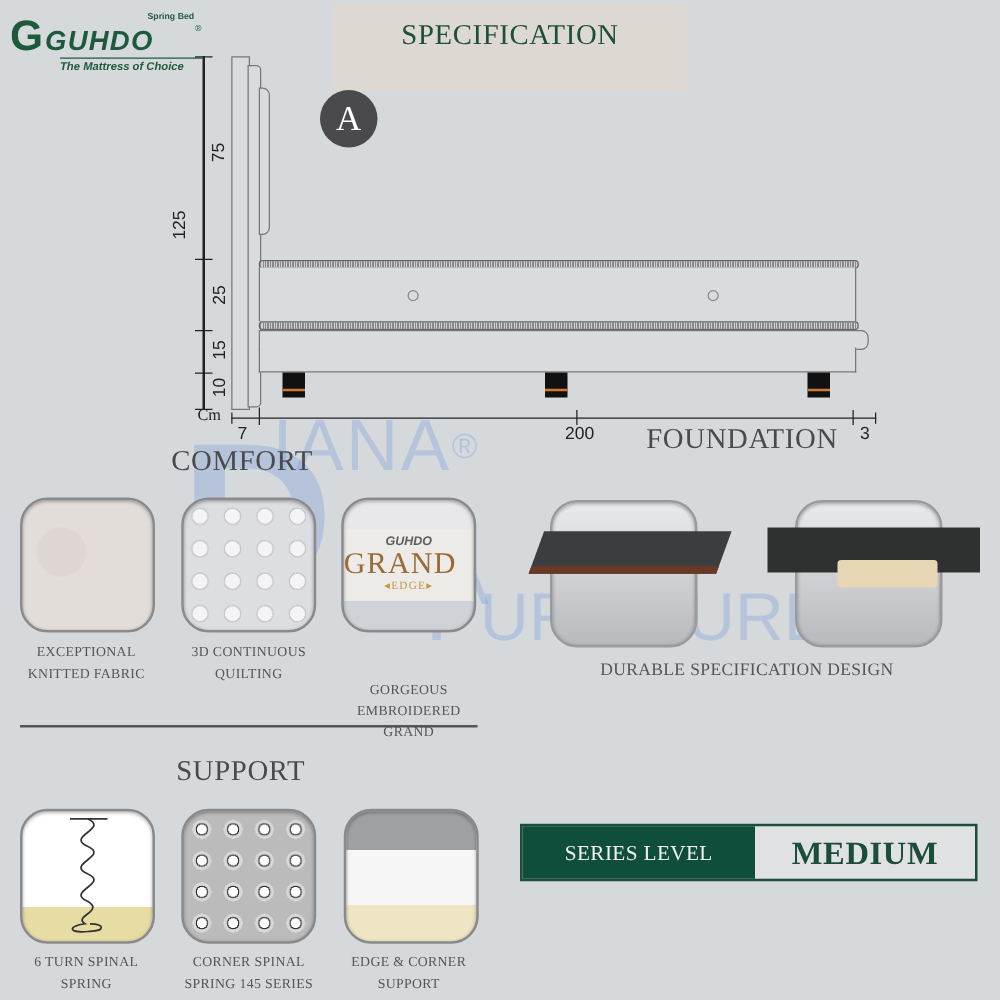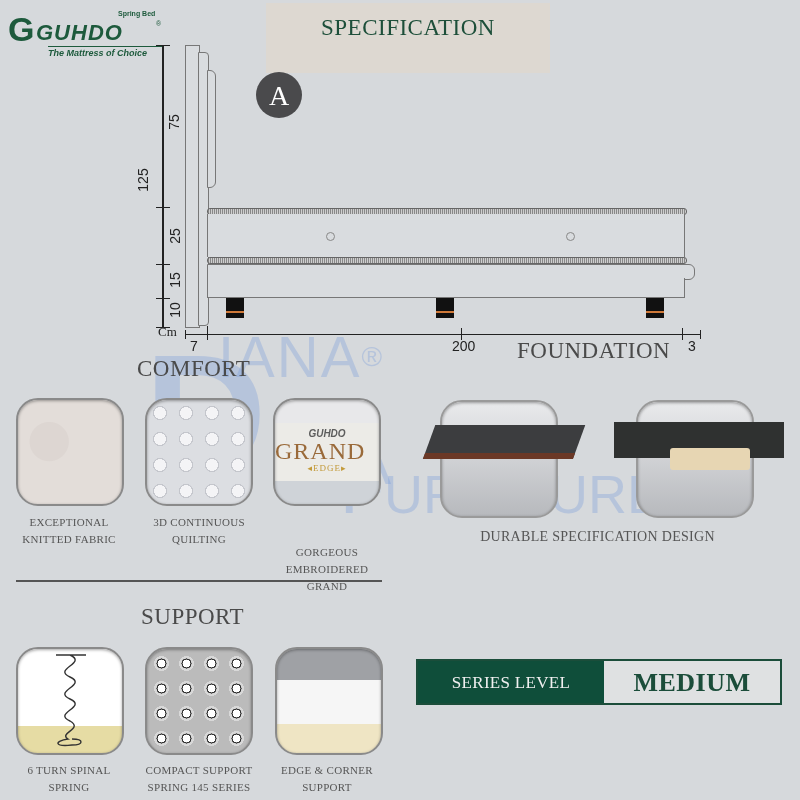--- a/index.html
+++ b/index.html
@@ -184,21 +184,21 @@
     <path d="M38 6 H68 M52 6 C70 14 34 20 52 28 C70 36 34 42 52 50 C70 58 34 64 52 72 C66 80 40 84 50 90 C36 92 36 98 54 96 C66 96 66 90 54 90" fill="none" stroke="#333" stroke-width="1.4"></path>
   </svg>
 </div>
 <div class="abs caption" style="left:0;top:762px;width:138px;">
   <div>6 TURN SPINAL</div>
     <div>SPRING</div>
 </div>
 
 <div class="abs tile t-pocket" style="left:145px;top:647px;"></div>
 <div class="abs caption" style="left:128px;top:762px;width:142px;">
-  <div>COMPACT SUPPORT</div>
+  <div>CORNER SPINAL</div>
     <div>SPRING 145 SERIES</div>
 </div>
 
 <div class="abs tile t-edge" style="left:275px;top:647px;"></div>
 <div class="abs caption" style="left:258px;top:762px;width:138px;">
   <div>EDGE  &amp; CORNER</div>
     <div>SUPPORT</div>
 </div>
 
 <div class="abs cl-box">

